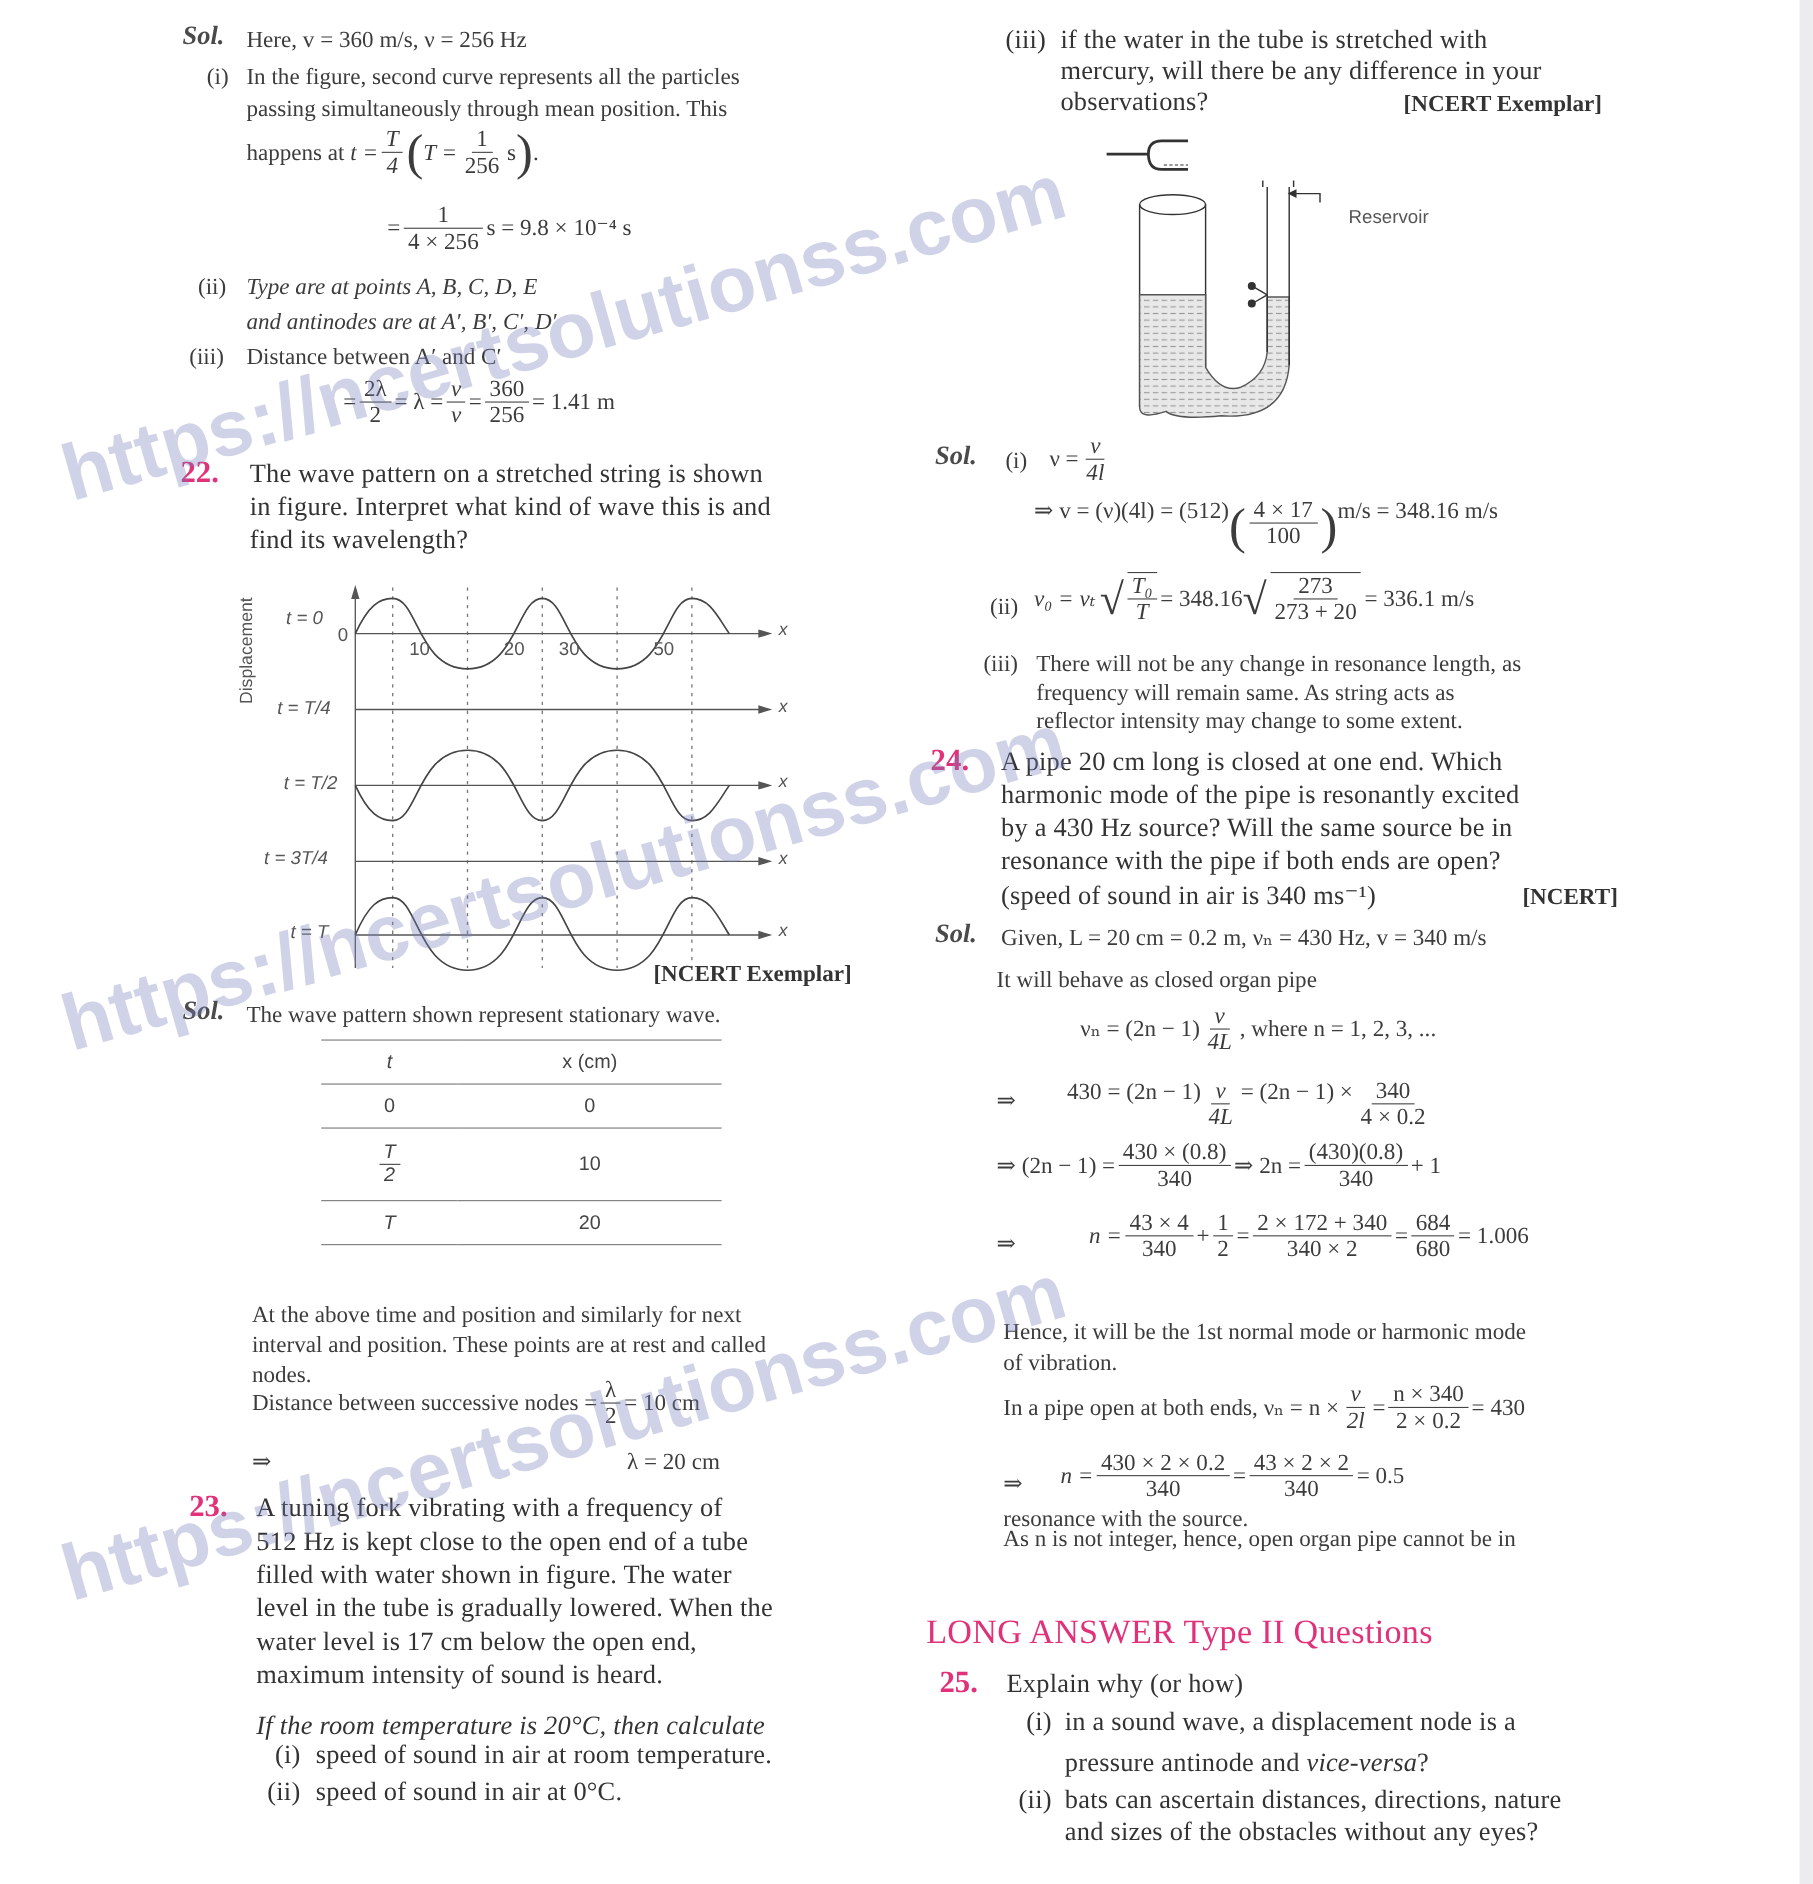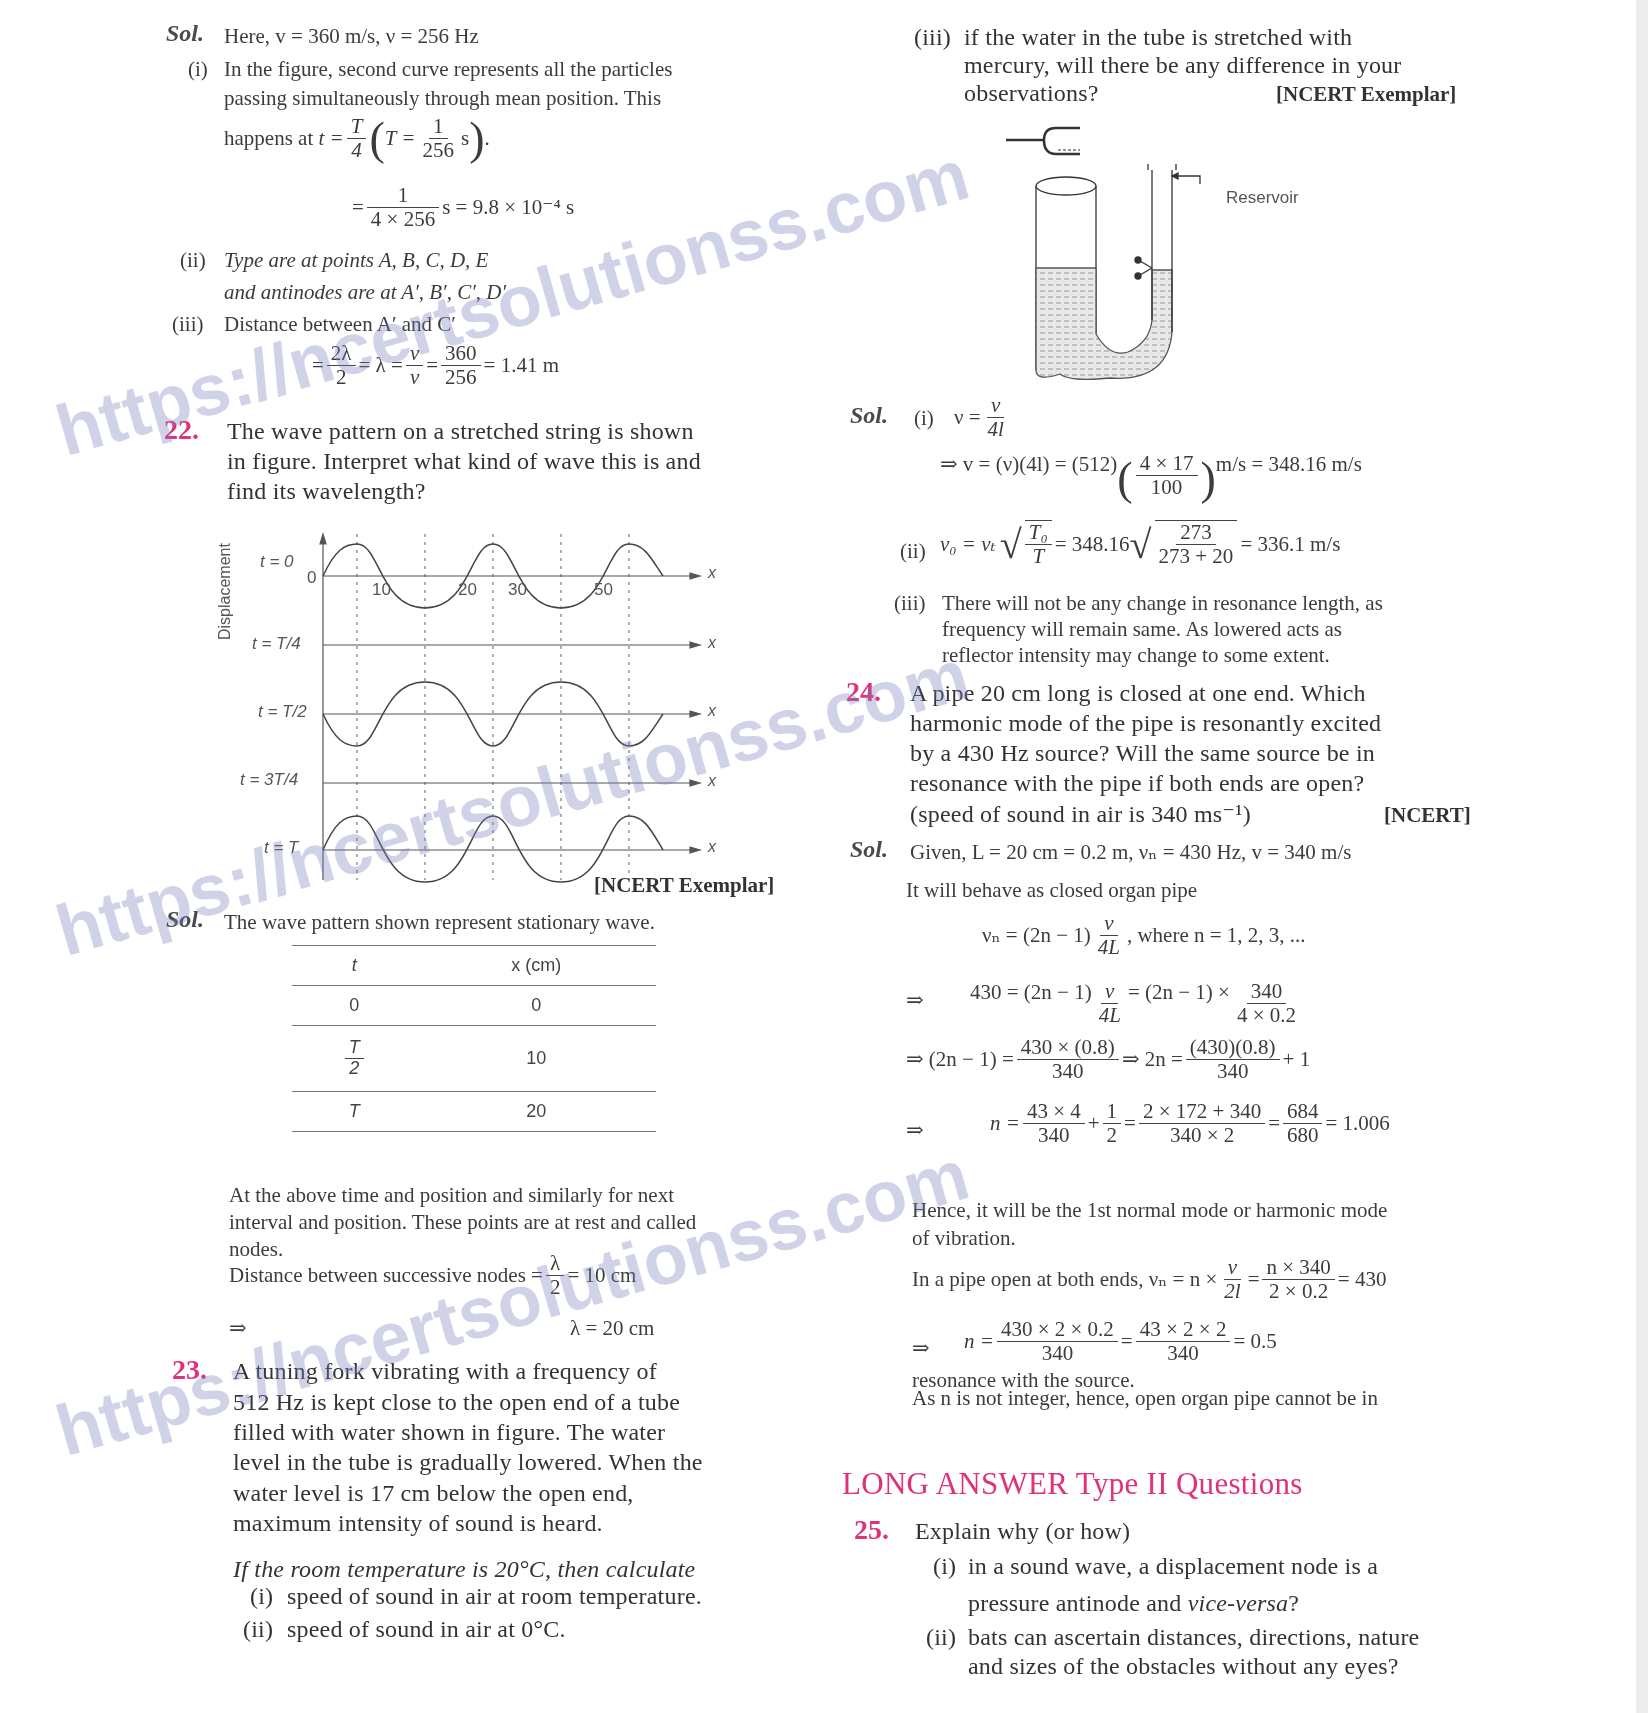--- a/index.html
+++ b/index.html
@@ -275,21 +275,21 @@
     <span>= 348.16</span>
     <span style="font-size:40px;">√</span>
     <span class="frac" style="border-top:1.4px solid #444;">
         <span class="n">273</span>
         <span class="d">273 + 20</span>
       </span>
     <span>= 336.1 m/s</span>
   </div>
   <span class="abs t" style="left:894px;top:591px;">(iii)</span>
   <span class="abs t" style="left:942px;top:591px;">There will not be any change in resonance length, as</span>
-  <span class="abs t" style="left:942px;top:617px;">frequency will remain same. As lowered acts as</span>
+  <span class="abs t" style="left:942px;top:617px;">frequency will remain same. As string acts as</span>
   <span class="abs t" style="left:942px;top:643px;">reflector intensity may change to some extent.</span>
 
   <span class="abs qnum" style="left:846px;top:676px;">24.</span>
   <span class="abs q" style="left:910px;top:680px;">A pipe 20 cm long is closed at one end. Which</span>
   <span class="abs q" style="left:910px;top:710px;">harmonic mode of the pipe is resonantly excited</span>
   <span class="abs q" style="left:910px;top:740px;">by a 430 Hz source? Will the same source be in</span>
   <span class="abs q" style="left:910px;top:770px;">resonance with the pipe if both ends are open?</span>
   <span class="abs q" style="left:910px;top:800px;">(speed of sound in air is 340 ms⁻¹)</span>
   <span class="abs src" style="left:1384px;top:803px;">[NCERT]</span>
 

